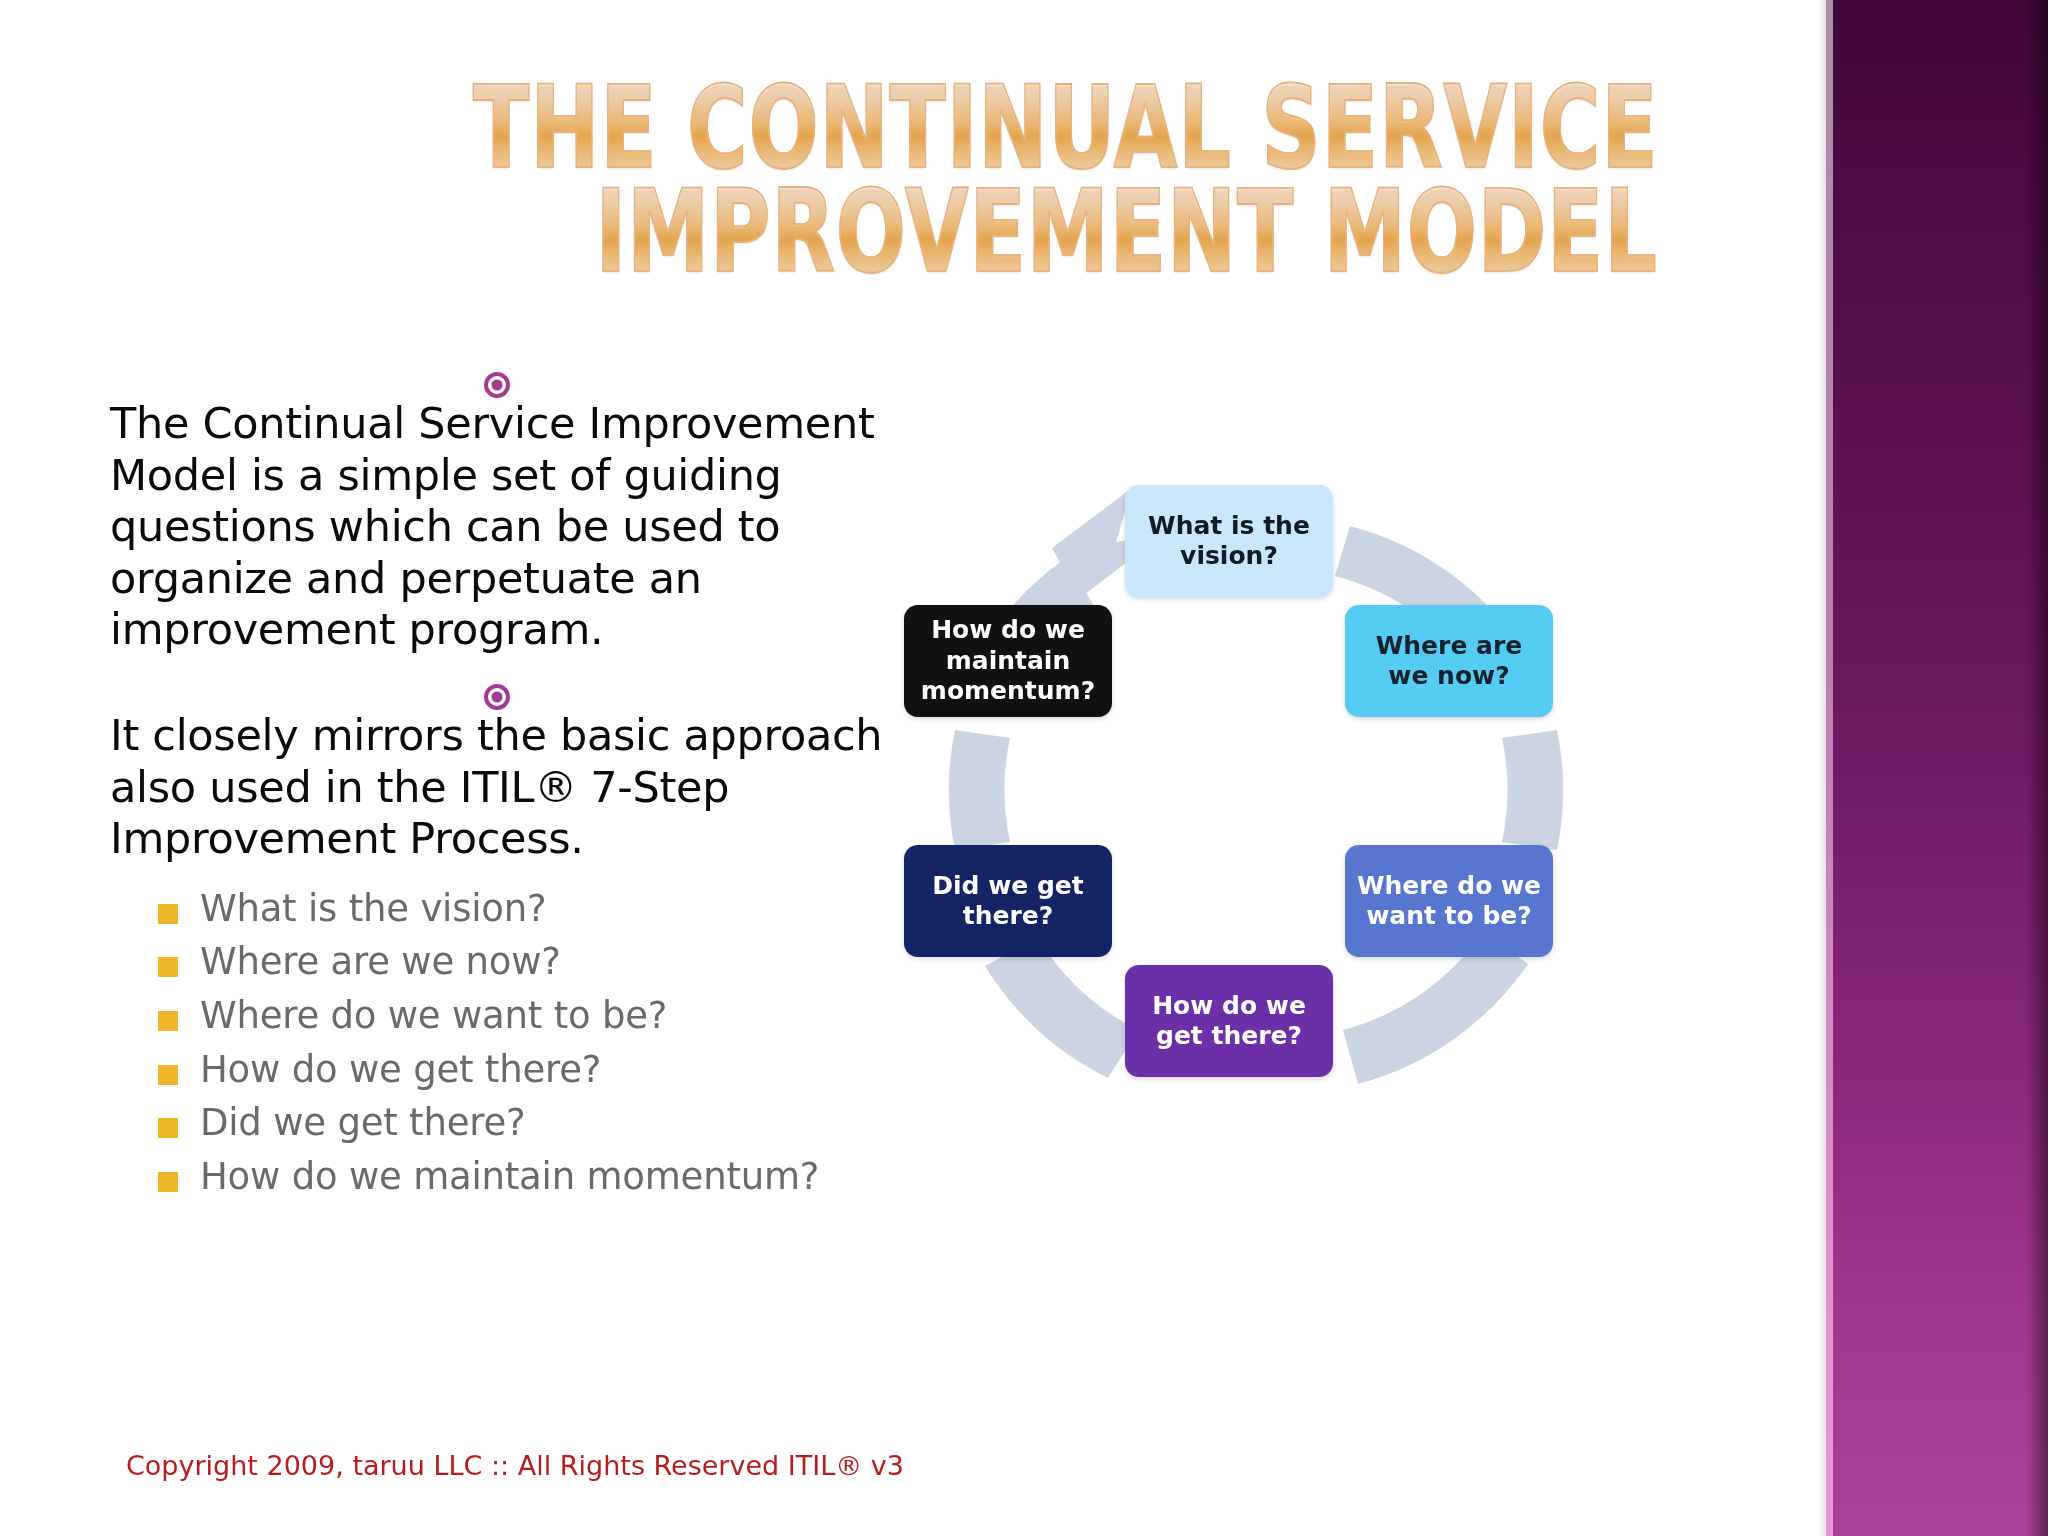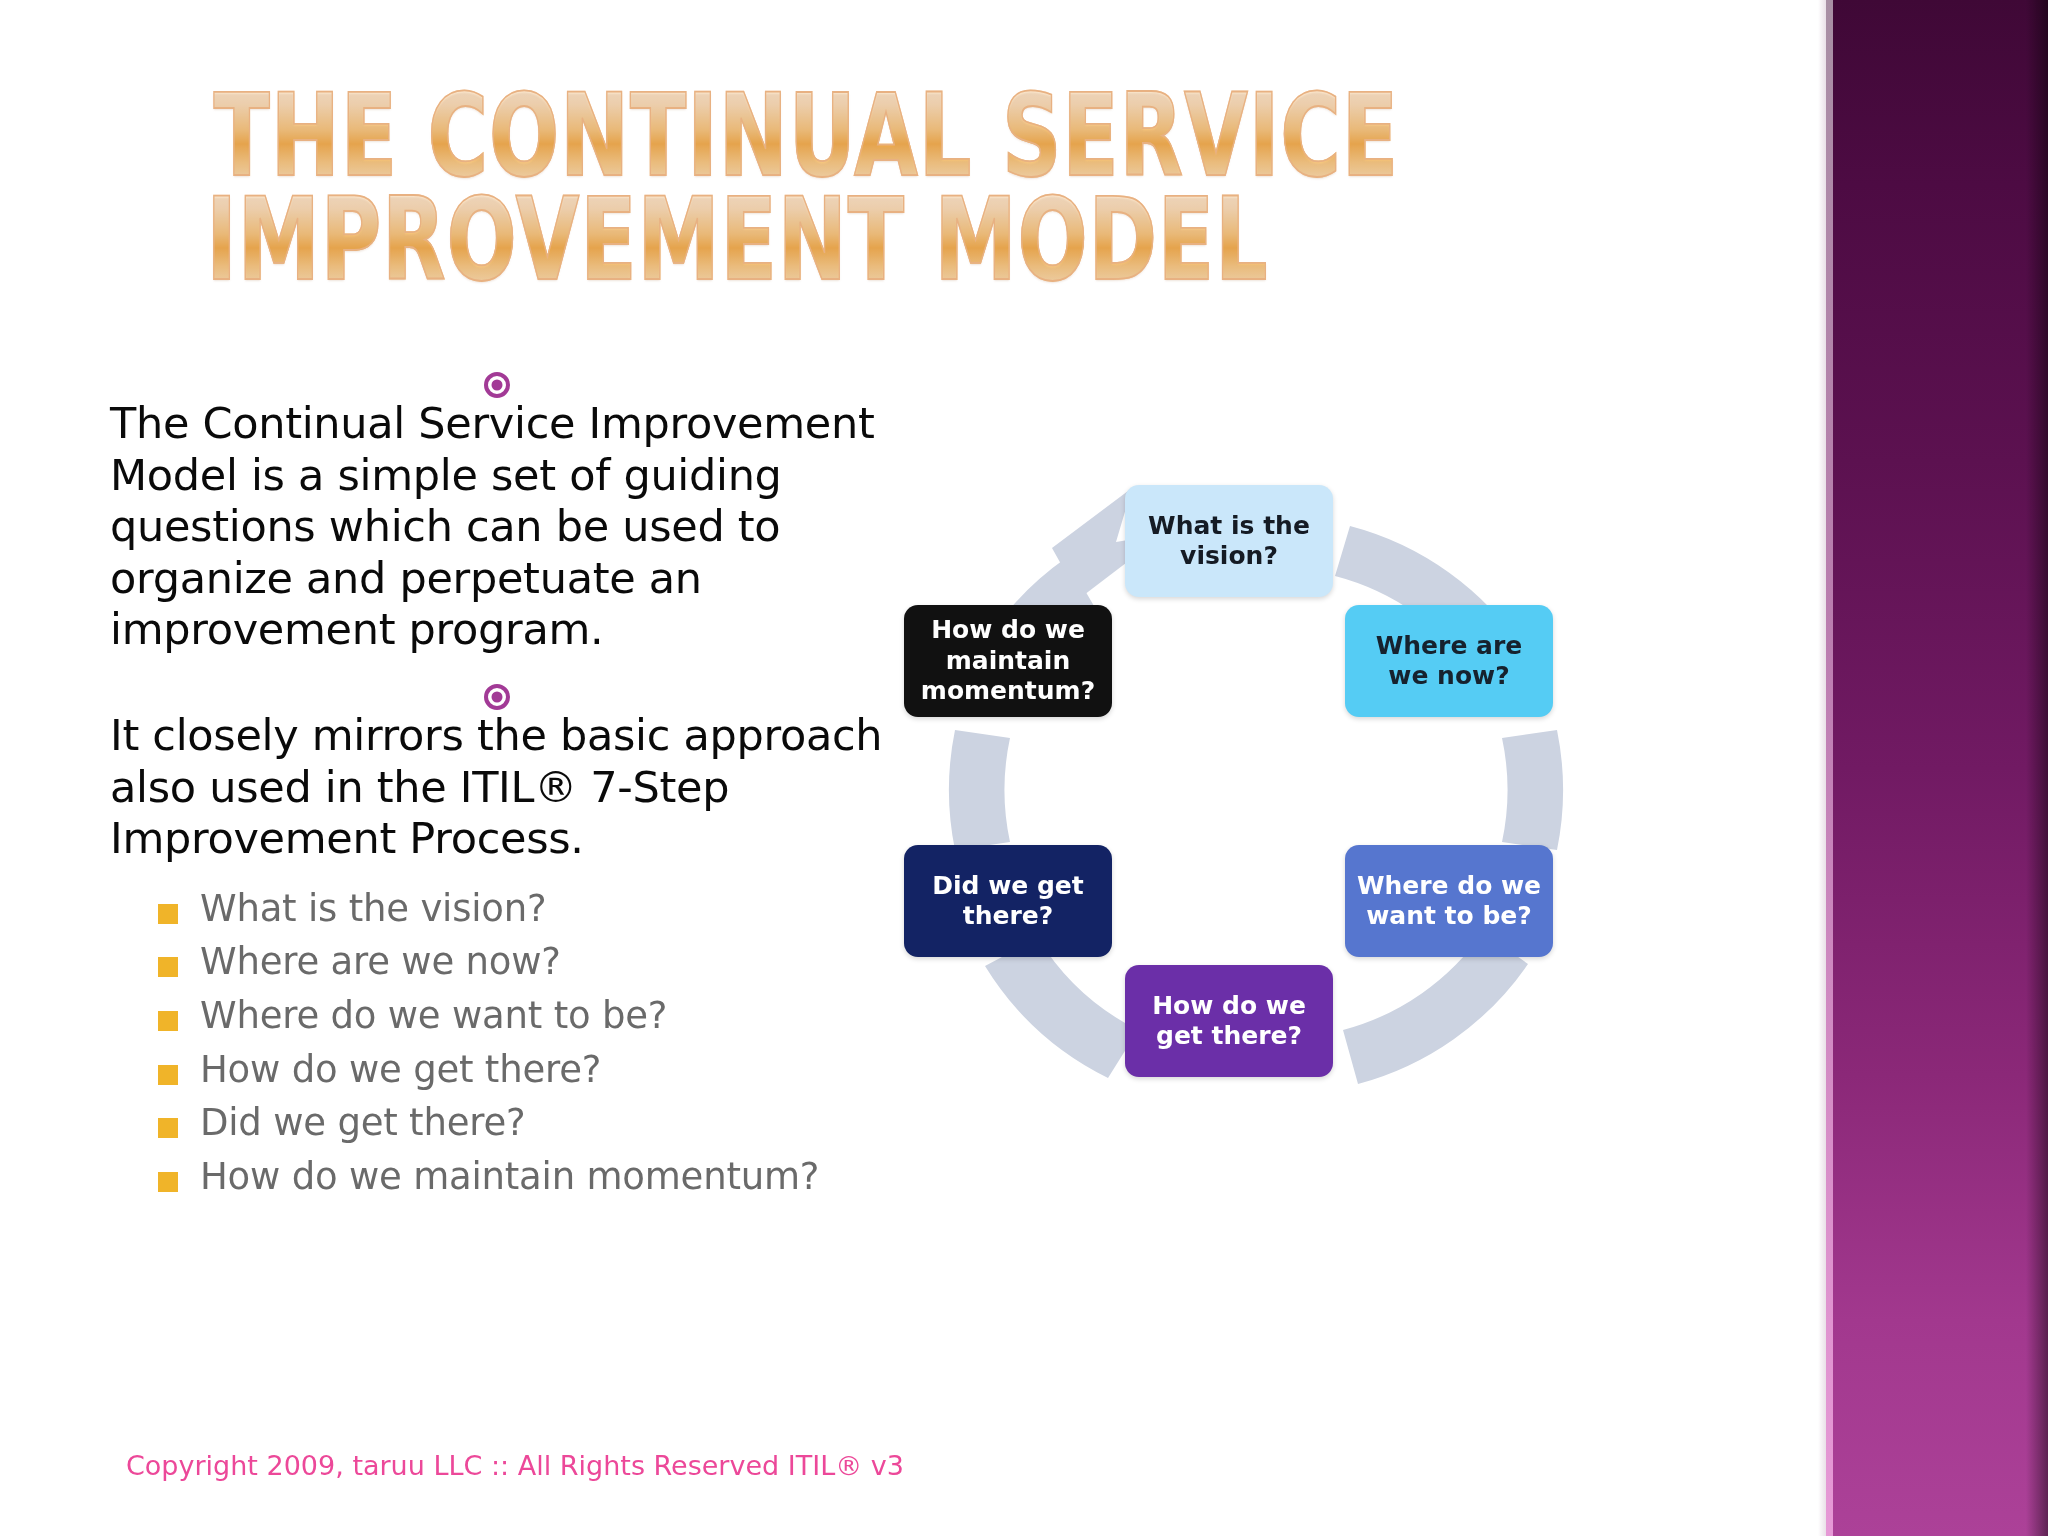--- a/index.html
+++ b/index.html
@@ -63,23 +63,23 @@
     left: 2026px;
     width: 22px;
     height: 1536px;
     background: linear-gradient(to right, rgba(0,0,0,0.0) 0%, rgba(0,0,0,0.45) 100%);
   }
 
   
   #title {
     position: absolute;
     left: 96px;
-    top: 88px;
+    top: 80px;
     width: 1680px;
-    text-align: left;
+    text-align: right;
     line-height: 1.02;
   }
   .title-line {
     display: block;
     font-family: "DejaVu Sans", sans-serif;
     font-weight: bold;
     font-size: 96px;
     letter-spacing: 1px;
     text-transform: uppercase;
     transform: scaleX(0.86) scaleY(1.18);
@@ -179,21 +179,21 @@
   
   #footer {
     position: absolute;
     left: 110px;
     top: 1448px;
     width: 810px;
     text-align: center;
     font-family: "DejaVu Sans", sans-serif;
     font-size: 27px;
     line-height: 1.30;
-    color: #ec4899;
+    color: #b91c1c;
   }
   #footer .f-line { display: block; }
 
   
   #diagram {
     position: absolute;
     left: 880px;
     top: 430px;
     width: 900px;
     height: 850px;

